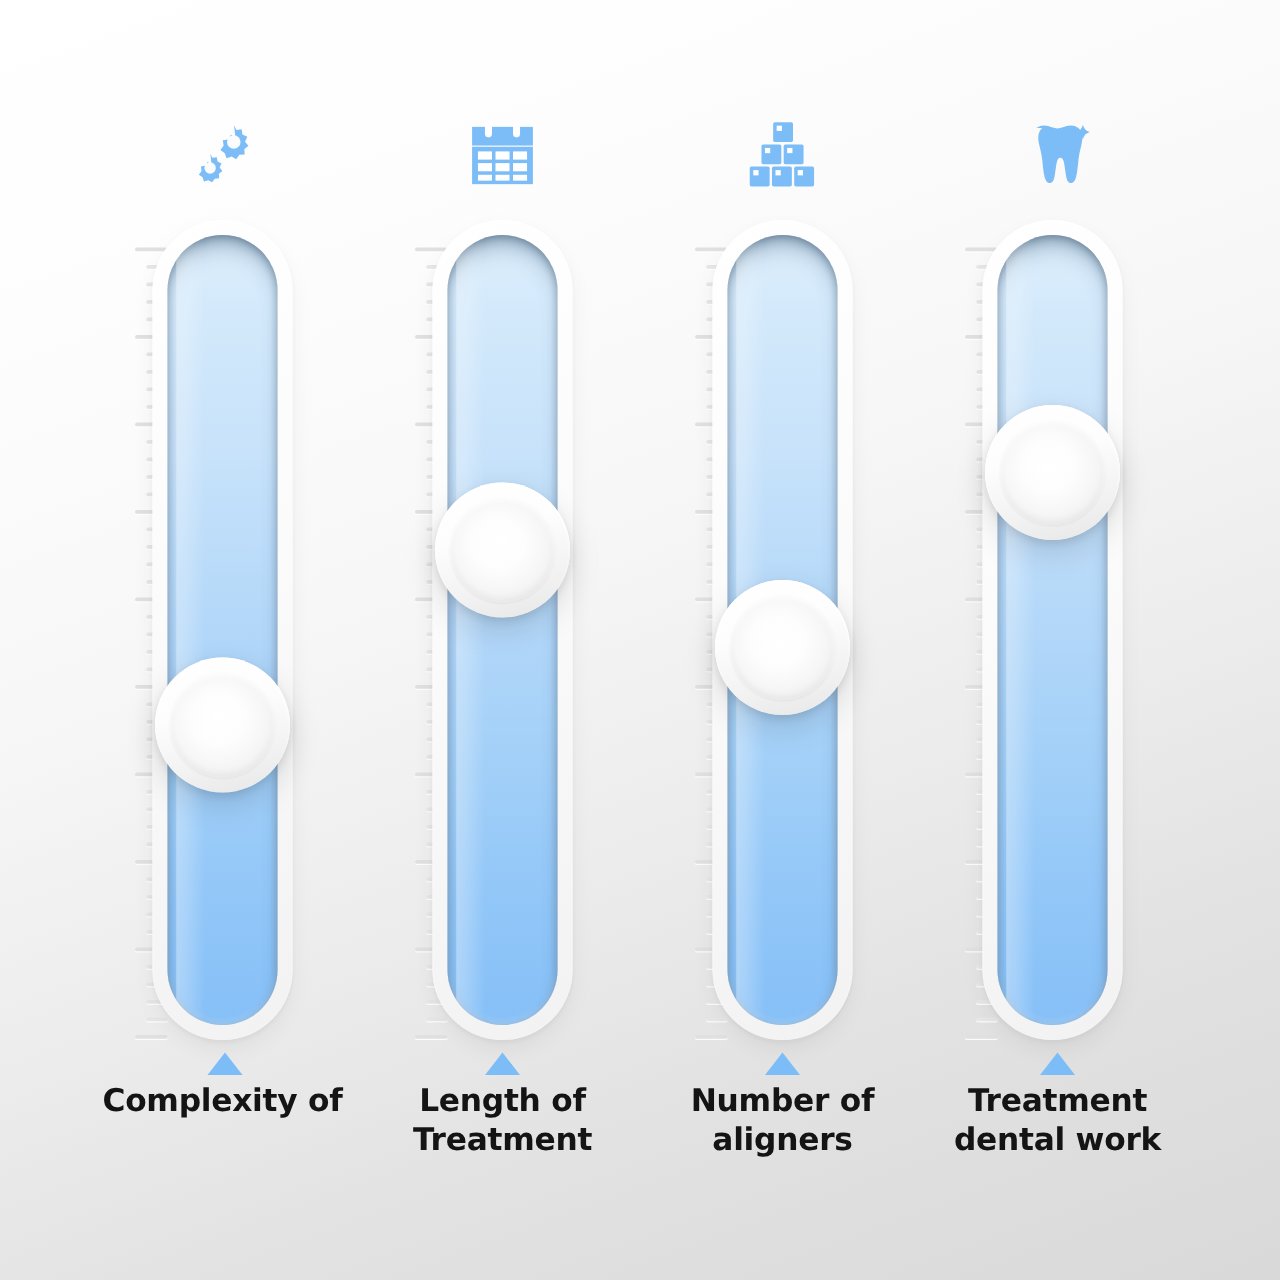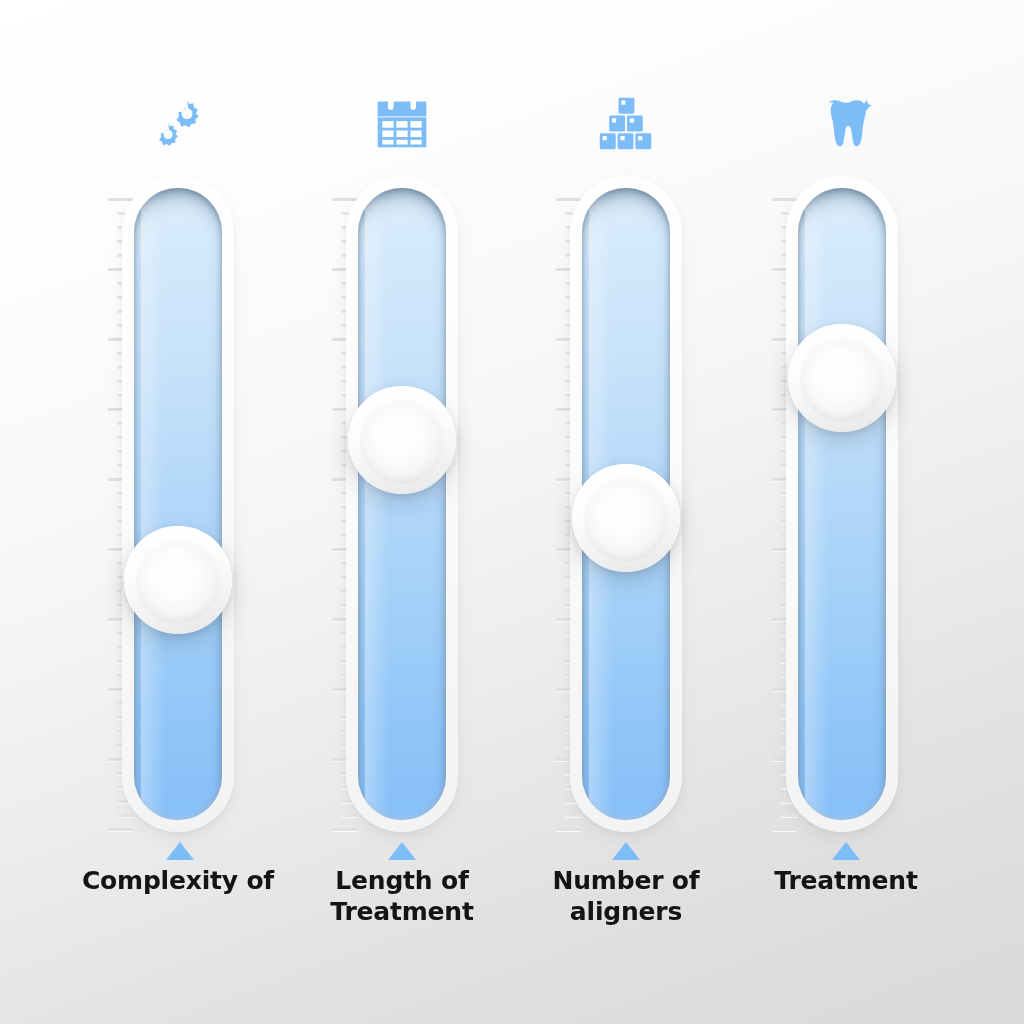--- a/index.html
+++ b/index.html
@@ -493,16 +493,17 @@
       </div>
 
     <div class="track-outer">
       <div class="track-inner"></div>
       <div class="knob" style="top: 202px;"></div>
     </div>
 
     <div class="pointer"></div>
     <div class="label">
       <span class="l1">Treatment</span>
+      <span class="l2">dental work</span>
     </div>
   </div>
 
 </div>
 
 </body></html>

